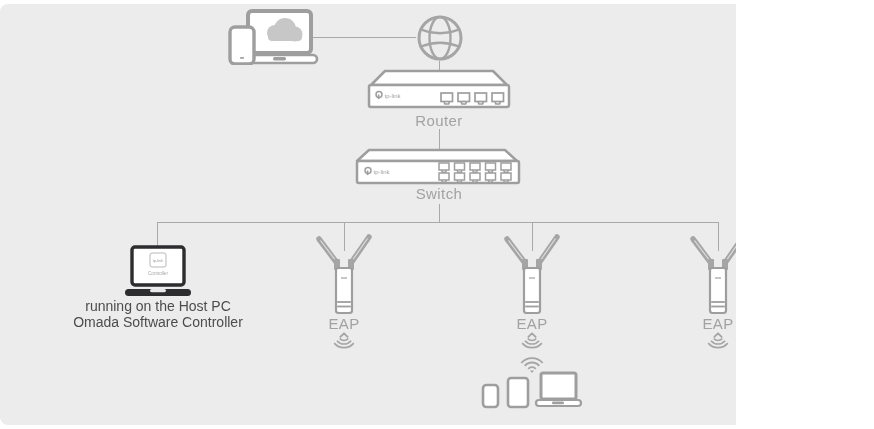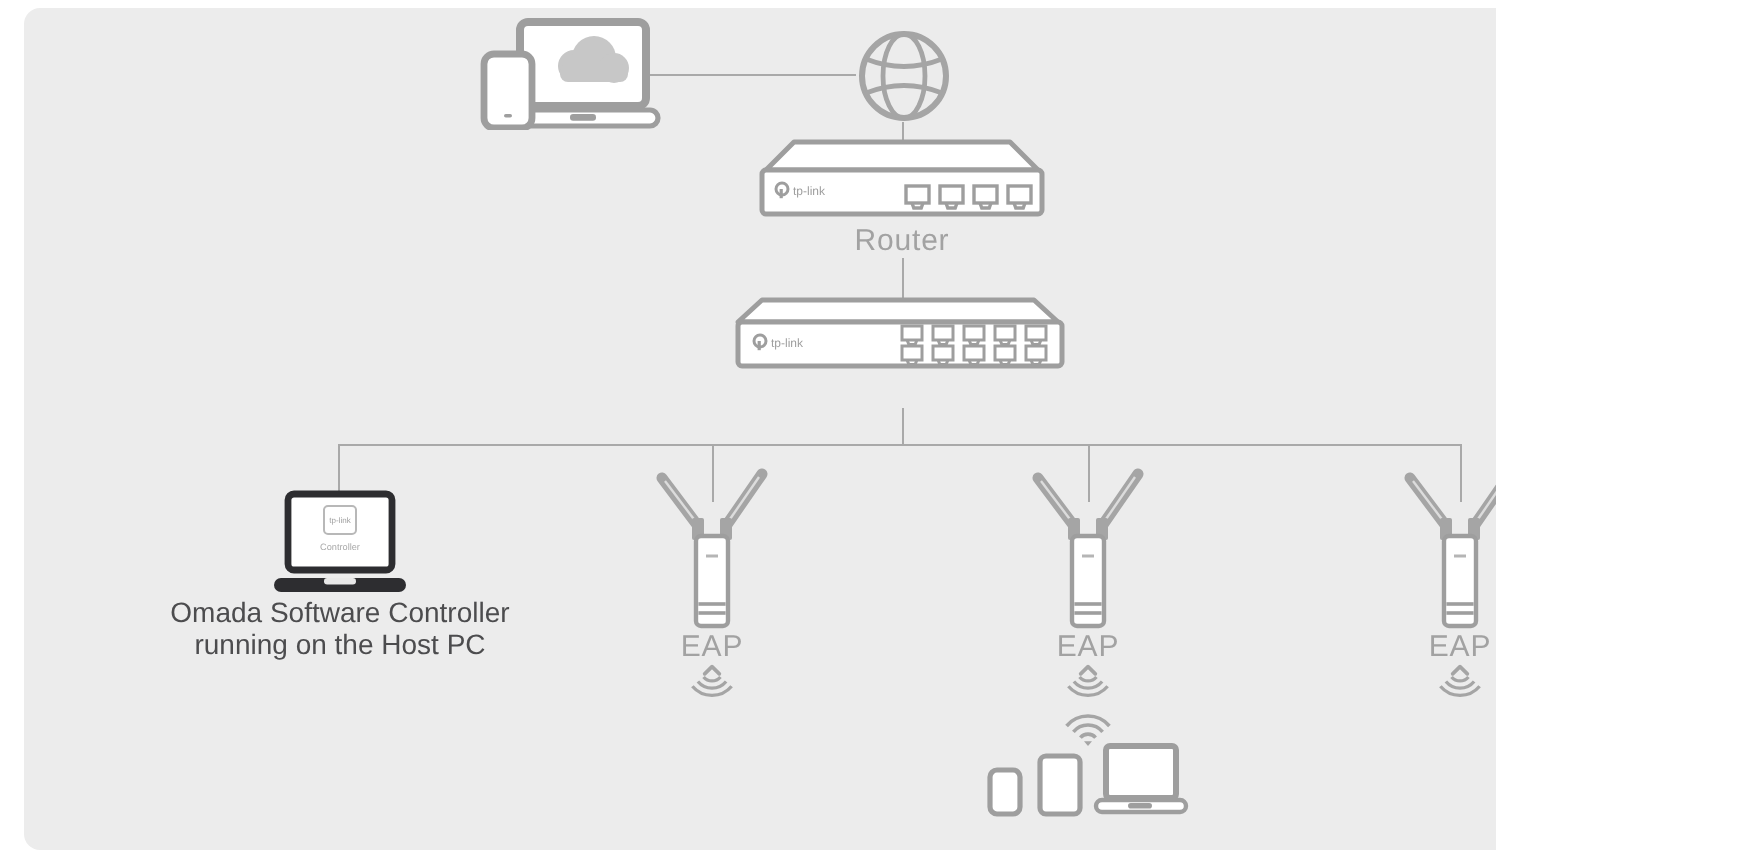--- a/index.html
+++ b/index.html
@@ -1,17 +1,17 @@
 <!DOCTYPE html>
 <html><head>
 <meta charset="utf-8">
 <style>
   html,body{margin:0;padding:0;background:#ffffff;}
   .stage{position:relative;width:736px;height:429px;background:#ffffff;overflow:hidden;
-         font-family:"Liberation Sans", sans-serif;margin-left:12px;}
+         font-family:"Liberation Sans", sans-serif;}
   .panel{position:absolute;left:0;top:4px;width:874px;height:421px;background:#ececec;border-radius:8px;}
   .hline{position:absolute;height:1px;background:#a9a9a9;}
   .vline{position:absolute;width:1px;background:#a9a9a9;}
   .icon{position:absolute;}
   .lbl{position:absolute;color:#a2a2a2;font-size:15px;letter-spacing:.4px;text-align:center;}
   .lbl-dark{position:absolute;color:#4c4c4e;font-size:14px;line-height:16px;text-align:center;}
   svg{display:block;}
 </style>
 </head>
 <body>
@@ -127,34 +127,35 @@
       <g transform="translate(130.5,26)">
           <rect width="10" height="7"></rect>
           <path d="M2.6,7 L3.4,9.3 L6.6,9.3 L7.4,7" fill="none"></path>
         </g>
       <g transform="translate(146,26)">
           <rect width="10" height="7"></rect>
           <path d="M2.6,7 L3.4,9.3 L6.6,9.3 L7.4,7" fill="none"></path>
         </g>
     </g>
   </svg>
+  <div class="lbl" style="left:389px;top:185px;width:100px;">Switch</div>
 
   <svg class="icon" style="left:123px;top:245px;" width="70" height="53" viewBox="0 0 70 53">
     <rect x="9" y="2" width="52" height="38" rx="3" fill="#ffffff" stroke="#2d2d30" stroke-width="3.4"></rect>
     <g>
       <rect x="27" y="8" width="16" height="14" rx="2" fill="#ffffff" stroke="#b8b8b8" stroke-width="1"></rect>
       <text x="35" y="16.5" font-size="4" fill="#9e9e9e" text-anchor="middle">tp-link</text>
       <text x="35" y="30" font-size="4.6" fill="#a8a8a8" text-anchor="middle">Controller</text>
     </g>
     <rect x="2" y="44" width="66" height="7" rx="3.5" fill="#2d2d30"></rect>
     <rect x="27" y="44" width="16" height="3.2" rx="1.6" fill="#e8e8e8"></rect>
   </svg>
   <div class="lbl-dark" style="left:38px;top:298px;width:240px;">
+    <div>running on the Host PC</div>
     <div>Omada Software Controller</div>
-    <div>running on the Host PC</div>
   </div>
 
   <svg class="icon" style="left:312px;top:231px;" width="64" height="84" viewBox="0 0 64 84">
     <line x1="7" y1="8" x2="25" y2="32" stroke="#a5a5a5" stroke-width="5.5" stroke-linecap="round"></line>
     <line x1="57" y1="6" x2="39" y2="32" stroke="#a5a5a5" stroke-width="5.5" stroke-linecap="round"></line>
     <line x1="8.5" y1="9.5" x2="24" y2="30" stroke="#dcdcdc" stroke-width="1.2"></line>
     <line x1="55.5" y1="7.5" x2="40" y2="30" stroke="#dcdcdc" stroke-width="1.2"></line>
     <rect x="22" y="28" width="6" height="11" rx="1" fill="#a5a5a5"></rect>
       <rect x="36" y="28" width="6" height="11" rx="1" fill="#a5a5a5"></rect>
     <rect x="24" y="37" width="16" height="45" rx="2.5" fill="#ffffff" stroke="#9e9e9e" stroke-width="2.2"></rect>

